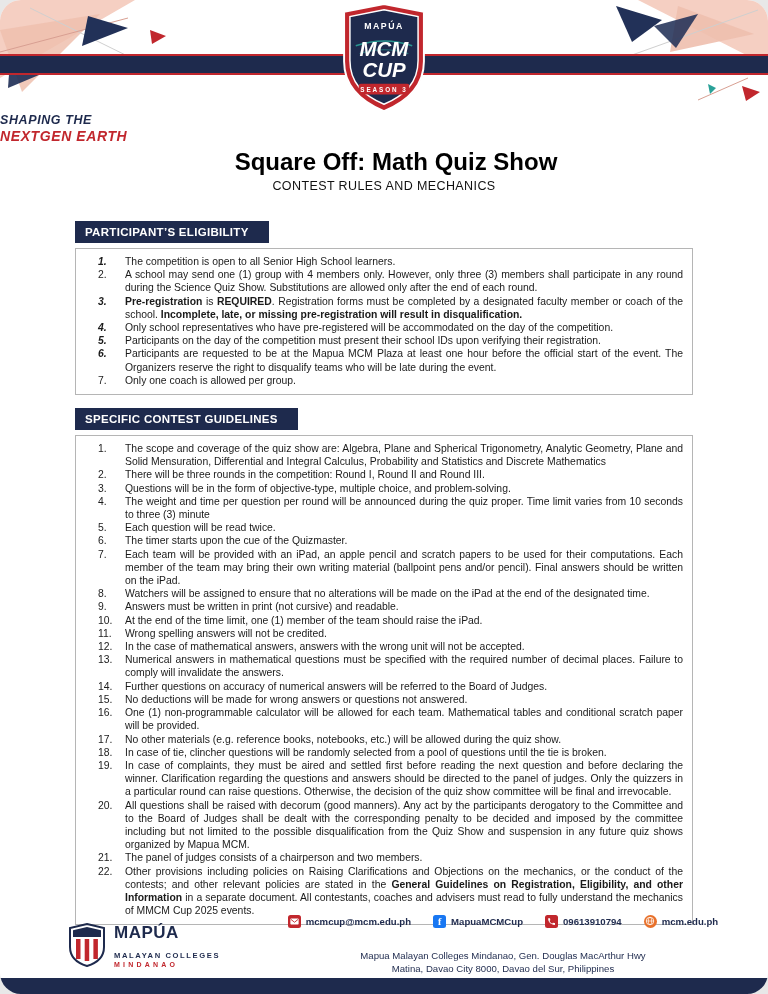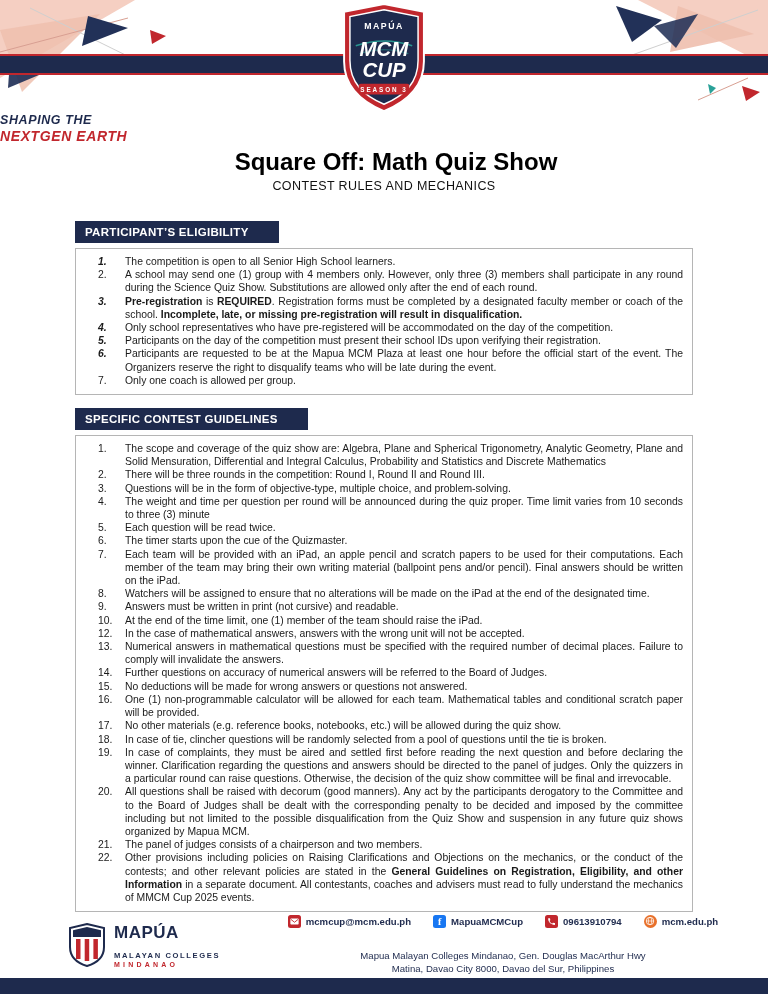--- a/index.html
+++ b/index.html
@@ -1,21 +1,21 @@
 <!DOCTYPE html>
 <html><head>
 <meta charset="utf-8">
 <title>Square Off: Math Quiz Show</title>
 <style>
   * { margin:0; padding:0; box-sizing:border-box; }
   html,body { background:#e8e8e8; }
   .page {
     width:768px; height:994px; margin:0 auto; position:relative;
     background:#fff; overflow:hidden;
-    font-family:"Liberation Sans", sans-serif; color:#1a1a1a;
+    font-family:"Liberation Sans", sans-serif; color:#1a1a1a;border-radius:21px;
   }
   
   .header { position:relative; height:143px; }
   .deco { position:absolute; top:0; z-index:1; }
   .deco.left { left:0; }
   .deco.right { right:0; }
   .top-band {
     position:absolute; left:0; right:0; top:54px; height:21px;
     background:#1e2a4d; border-top:2px solid #c1272d; border-bottom:2px solid #c1272d;
     z-index:2;
@@ -24,21 +24,21 @@
   .tagline { position:absolute; top:113px; left:0; right:0; text-align:left; z-index:3; }
   .tagline .t1 { font-size:12.5px; font-weight:800; font-style:italic; color:#1e2a4d; letter-spacing:.6px; }
   .tagline .t2 { font-size:14px;  font-weight:800; font-style:italic; color:#c1272d; letter-spacing:.6px; margin-top:1px; }
   
   .doc-title { text-align:center; font-size:24px; font-weight:bold; color:#000; margin-top:5px;padding-left:24px; }
   .doc-subtitle { text-align:center; font-size:12.5px; color:#111; margin-top:3px; letter-spacing:.4px; }
   
   .section-heading {
     display:inline-block; margin-left:75px; background:#1e2a4d; color:#fff;
     font-size:11.5px; font-weight:bold; letter-spacing:.3px;
-    padding:5px 30px 5px 10px;
+    padding:5px 20px 5px 10px;
   }
   .sh1 { margin-top:28px; }
   .sh2 { margin-top:13px; }
   .rules-box {
     margin:5px 75px 0 75px; border:1px solid #b5b5b5; background:#fff;
     padding:6px 9px 7px 22px;
   }
   .rule-item { display:grid; grid-template-columns:27px 1fr; font-size:10.4px; line-height:13.2px; }
   .rule-num { color:#1a1a1a; }
   .rule-num.bn { font-weight:bold; font-style:italic; }
@@ -189,20 +189,24 @@
         <span class="rule-num">8.</span>
         <span class="rule-text"><span>Watchers will be assigned to ensure that no alterations will be made on the iPad at the end of the designated time.</span></span>
       </div>
       <div class="rule-item">
         <span class="rule-num">9.</span>
         <span class="rule-text"><span>Answers must be written in print (not cursive) and readable.</span></span>
       </div>
       <div class="rule-item">
         <span class="rule-num">10.</span>
         <span class="rule-text"><span>At the end of the time limit, one (1) member of the team should raise the iPad.</span></span>
+      </div>
+      <div class="rule-item">
+        <span class="rule-num">11.</span>
+        <span class="rule-text"><span>Wrong spelling answers will not be credited.</span></span>
       </div>
       <div class="rule-item">
         <span class="rule-num">12.</span>
         <span class="rule-text"><span>In the case of mathematical answers, answers with the wrong unit will not be accepted.</span></span>
       </div>
       <div class="rule-item">
         <span class="rule-num">13.</span>
         <span class="rule-text"><span>Numerical answers in mathematical questions must be specified with the required number of decimal places. Failure to comply will invalidate the answers.</span></span>
       </div>
       <div class="rule-item">

